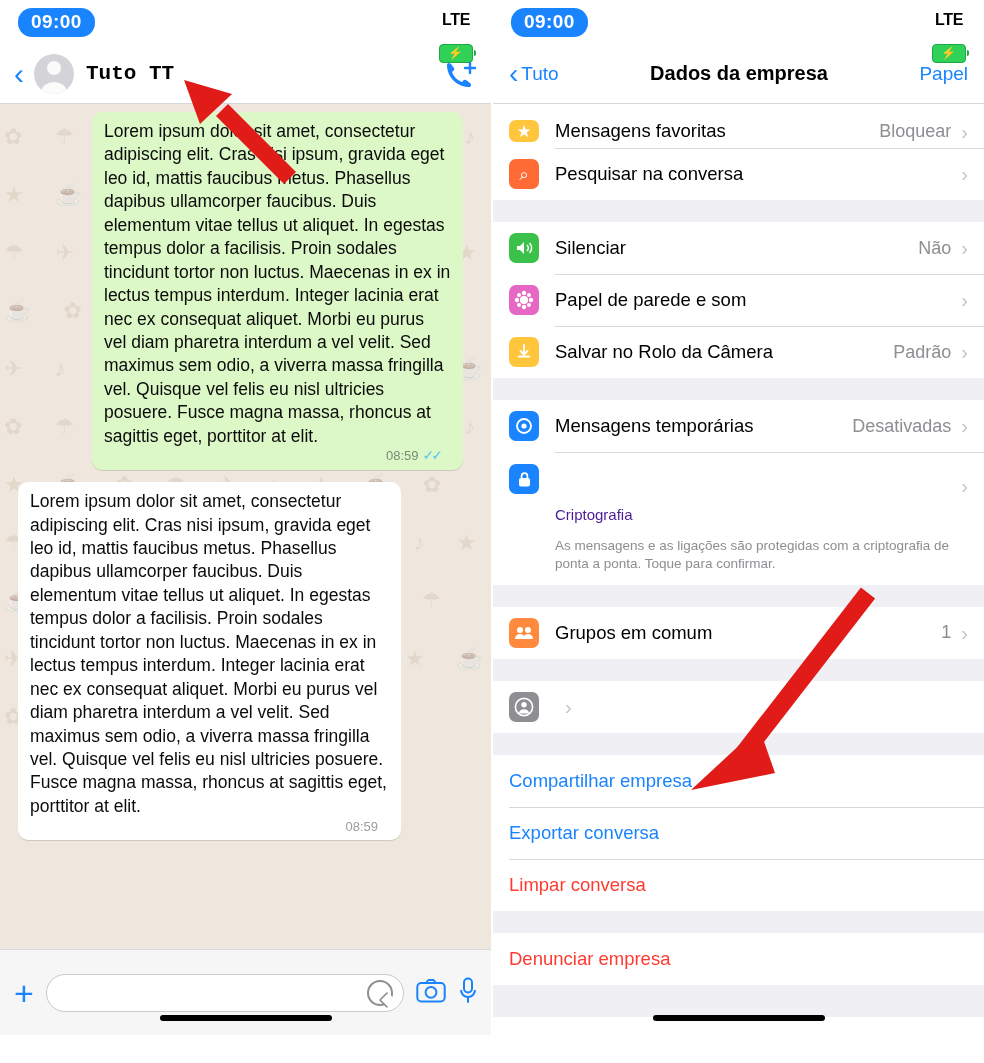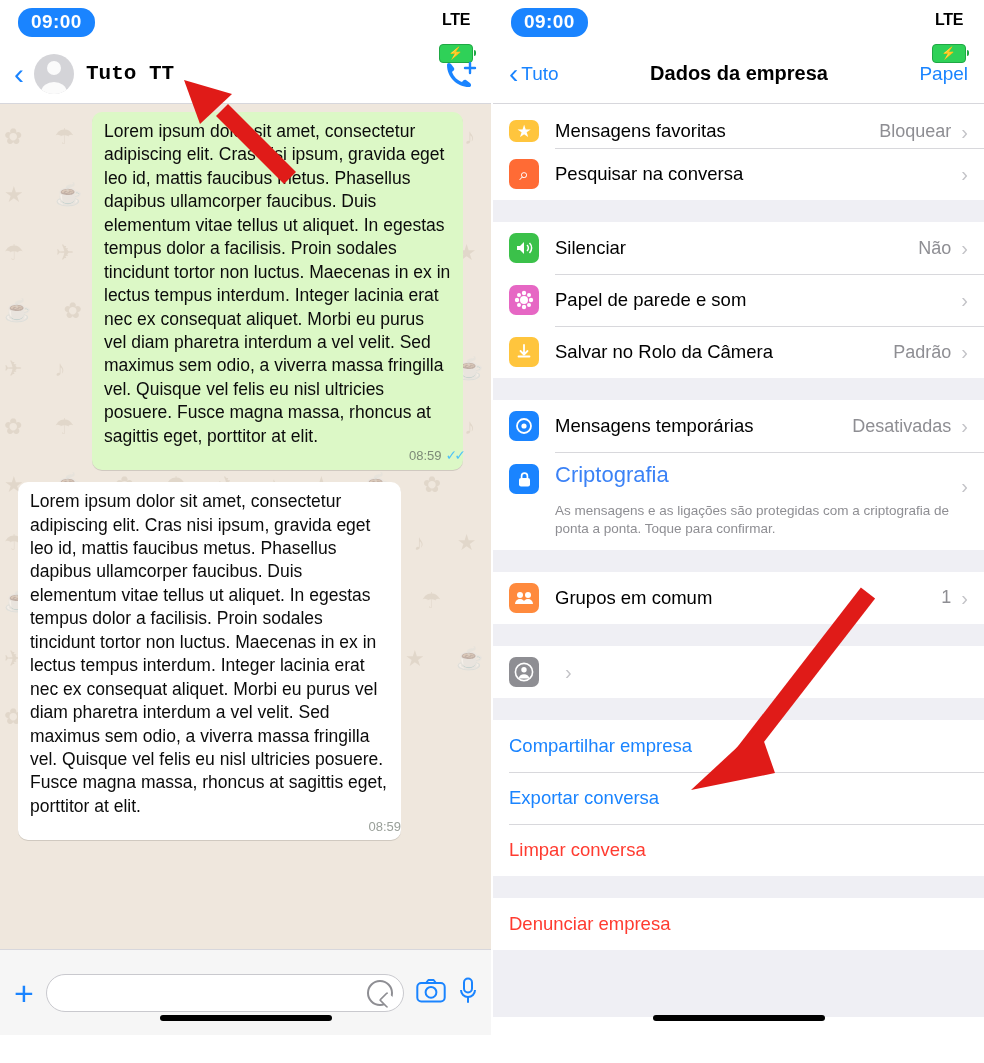--- a/index.html
+++ b/index.html
@@ -208,21 +208,21 @@
     margin-right: 18px;
   }
   .bubble.in {
     background: #ffffff;
     margin-left: 8px;
     margin-right: 80px;
     margin-top: 12px;
   }
   .meta {
     position: absolute;
-    right: 0;
+    right: 23px;
     bottom: 5px;
     font-size: 13px;
     color: #7d8a78;
     display: flex;
     align-items: center;
     gap: 4px;
   }
   .bubble.in .meta { color: #9aa09a; }
   .ticks { color: #4fc3f7; font-size: 14px; letter-spacing: -3px; }
 
@@ -354,21 +354,21 @@
   }
   .chev-r {
     color: #c4c4c8;
     font-size: 20px;
     font-weight: 300;
     line-height: 1;
   }
   .row.two-line { align-items: flex-start; padding-top: 10px; padding-bottom: 12px; min-height: 0; }
   .row.two-line .sq-icon { margin-top: 2px; }
   .stack { flex: 1; }
-  .stack .title { font-size: 22px; color: #3b82f6; }
+  .stack .title { font-size: 15px; color: #4c1d95; margin-top: 44px; }
   .stack .sub { font-size: 13.5px; color: #8e8e93; line-height: 1.32; margin-top: 14px; }
   .row.two-line .chev-r { margin-top: 14px; }
   .action-row {
     display: flex;
     align-items: center;
     min-height: 52px;
     padding: 0 16px;
     background: #fff;
     font-size: 18.5px;
     color: #1a84ff;

